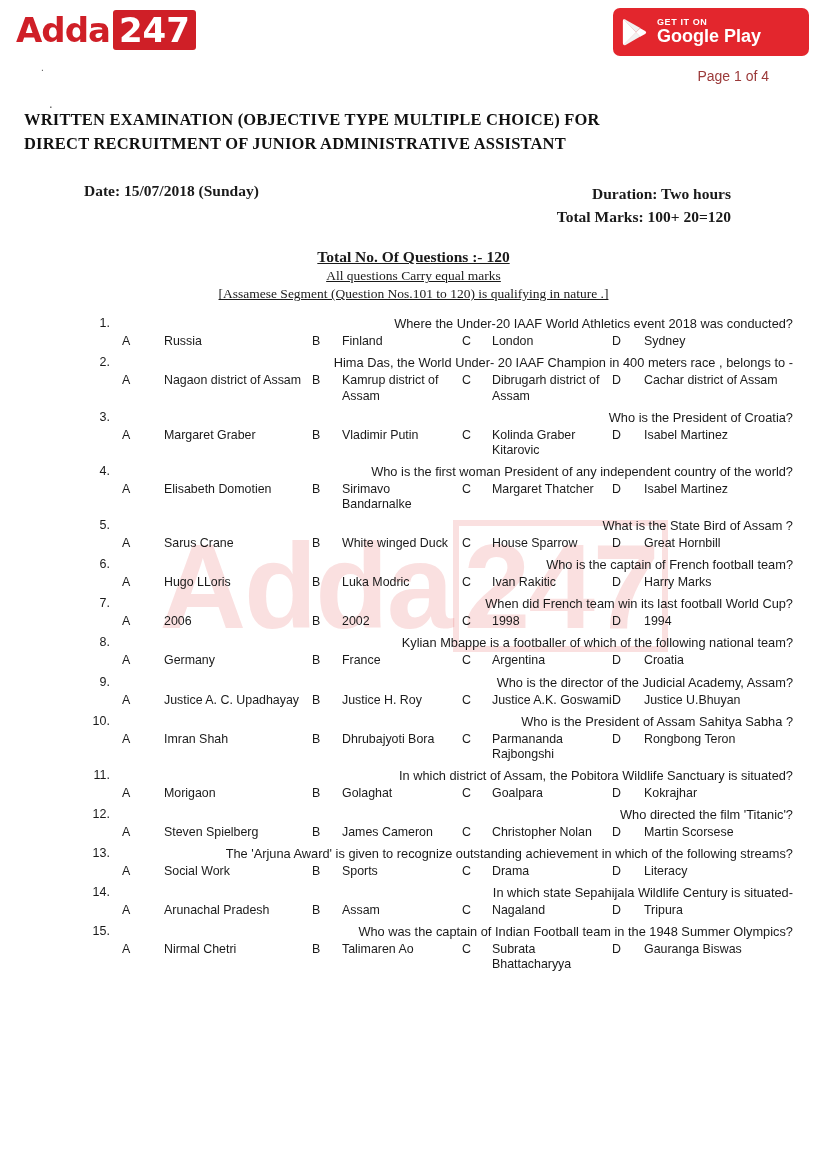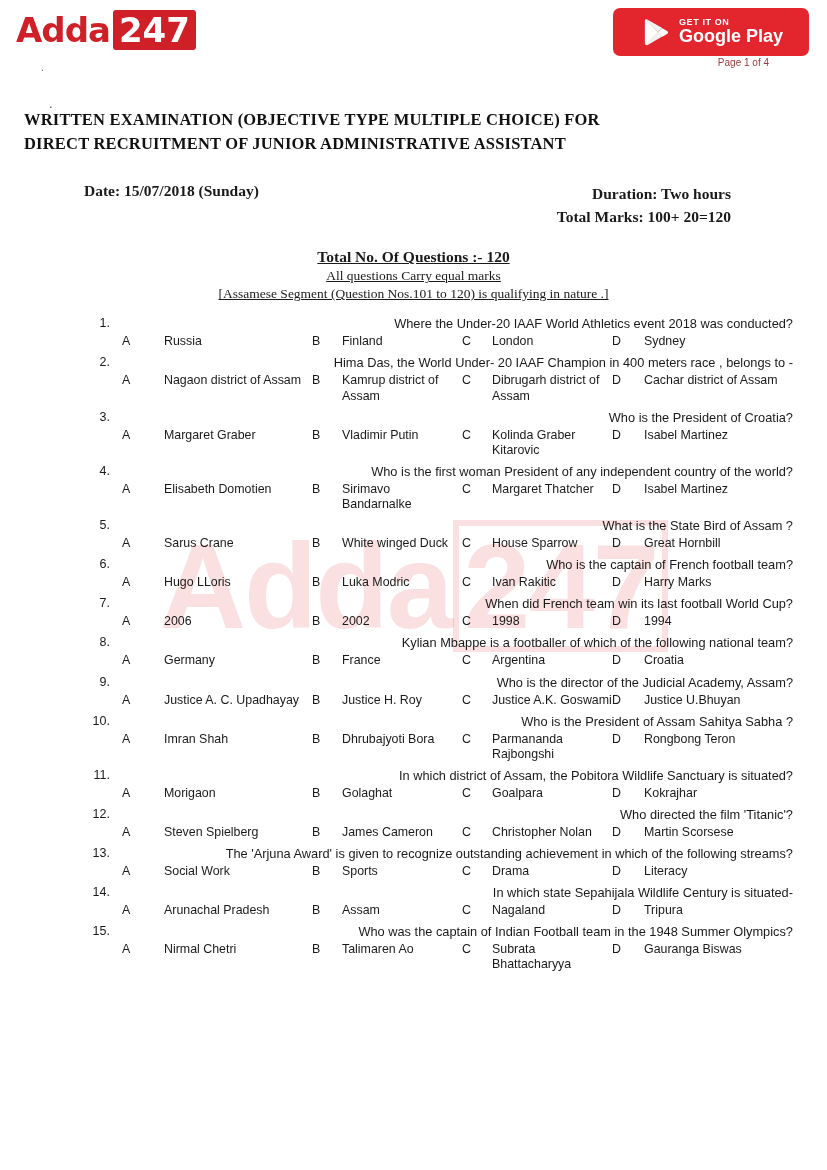--- a/index.html
+++ b/index.html
@@ -72,21 +72,21 @@
   .gplay-badge {
     position: absolute;
     right: 18px;
     top: 8px;
     width: 196px;
     height: 48px;
     background: #e3262d;
     border-radius: 7px;
     display: flex;
     align-items: center;
-    padding-left: 28px;
+    padding-left: 6px;
     box-sizing: border-box;
     color: #fff;
   }
   .gplay-badge .gp-icon {
     width: 30px;
     height: 30px;
     flex: 0 0 30px;
     margin-right: 8px;
   }
   .gplay-badge .gp-text { line-height: 1.05; }
@@ -96,22 +96,22 @@
     font-weight: bold;
   }
   .gplay-badge .gp-big {
     font-size: 18px;
     font-weight: bold;
   }
 
   .page-num {
     position: absolute;
     right: 58px;
-    top: 57px;
-    font-size: 10px;
+    top: 68px;
+    font-size: 14px;
     color: #9b3a3a;
   }
   .stray-mark-1 {
     position: absolute;
     left: 41px;
     top: 62px;
     font-size: 10px;
     color: #555;
   }
   .stray-mark-2 {

